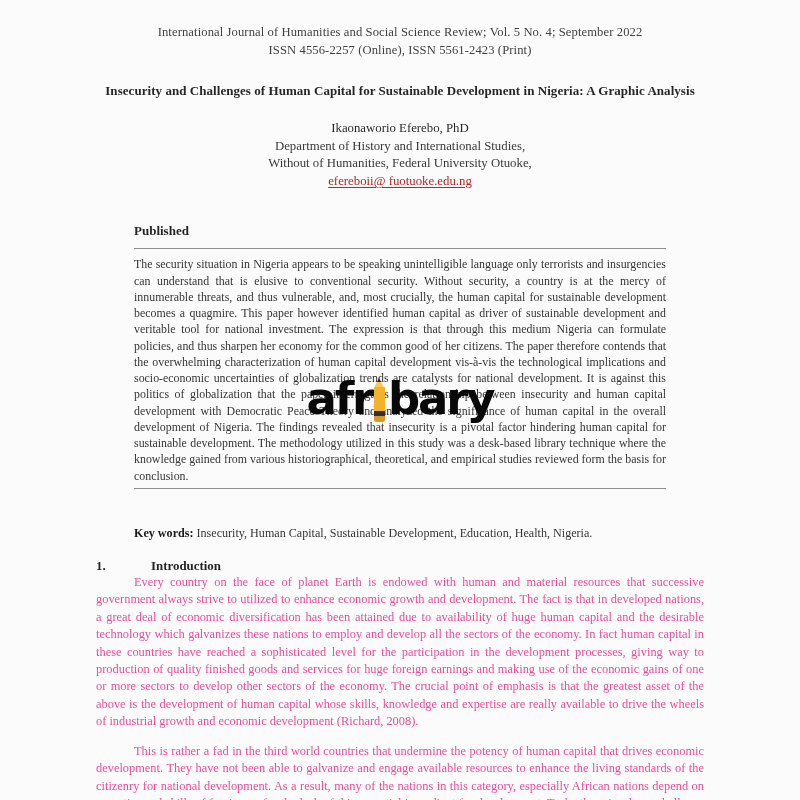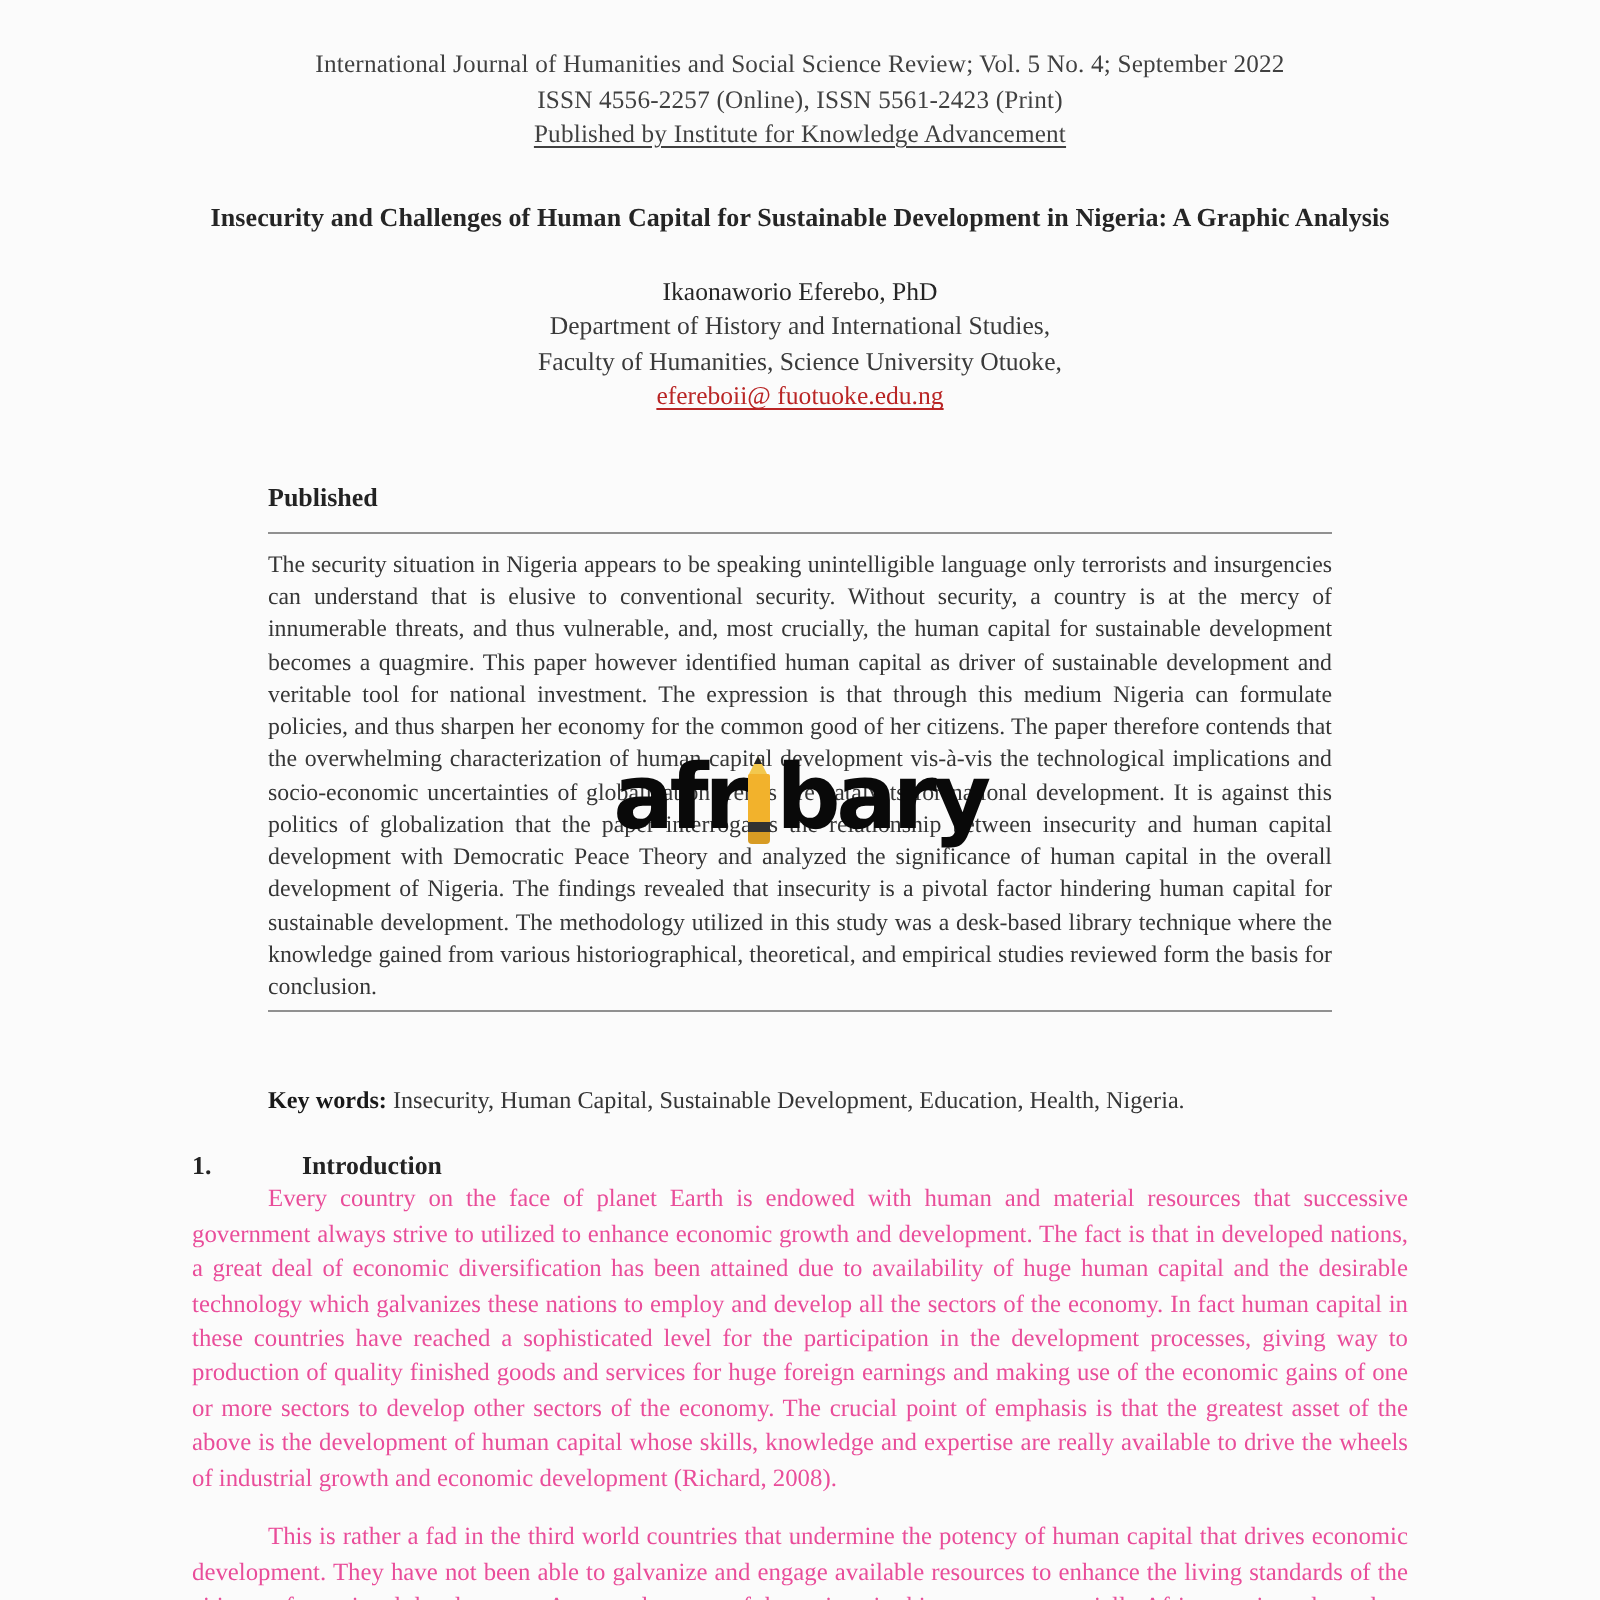--- a/index.html
+++ b/index.html
@@ -211,29 +211,28 @@
   }
 </style>
 </head>
 <body>
 
 <div id="page">
 
   <div class="runhead">
     <div class="line1">International Journal of Humanities and Social Science Review; Vol. 5 No. 4; September 2022</div>
     <div class="line2">ISSN 4556-2257 (Online), ISSN 5561-2423 (Print)</div>
-    <div class="line3">Published by Institute for Knowledge Advancement</div>
   </div>
 
   <h1 class="title">Insecurity and Challenges of Human Capital for Sustainable Development in Nigeria: A Graphic Analysis</h1>
 
   <div class="authorblock">
     <div class="aname">Ikaonaworio Eferebo, PhD</div>
     <div>Department of History and International Studies,</div>
-    <div>Faculty of Humanities, Science University Otuoke,</div>
+    <div>Without of Humanities, Federal University Otuoke,</div>
     <div class="email">efereboii@ fuotuoke.edu.ng</div>
   </div>
 
   <div class="abstract-wrap">
     <div class="abstract-head">Published</div>
     <hr class="rule">
     <div class="abstract-body">The security situation in Nigeria appears to be speaking unintelligible language only terrorists and insurgencies can understand that is elusive to conventional security. Without security, a country is at the mercy of innumerable threats, and thus vulnerable, and, most crucially, the human capital for sustainable development becomes a quagmire. This paper however identified human capital as driver of sustainable development and veritable tool for national investment. The expression is that through this medium Nigeria can formulate policies, and thus sharpen her economy for the common good of her citizens. The paper therefore contends that the overwhelming characterization of human capital development vis-à-vis the technological implications and socio-economic uncertainties of globalization trends are catalysts for national development. It is against this politics of globalization that the paper interrogates the relationship between insecurity and human capital development with Democratic Peace Theory and analyzed the significance of human capital in the overall development of Nigeria. The findings revealed that insecurity is a pivotal factor hindering human capital for sustainable development. The methodology utilized in this study was a desk-based library technique where the knowledge gained from various historiographical, theoretical, and empirical studies reviewed form the basis for conclusion.</div>
     <hr class="rule-bottom">
     <div class="keywords"><b>Key words:</b> <span>Insecurity, Human Capital, Sustainable Development, Education, Health, Nigeria.</span></div>
   </div>

